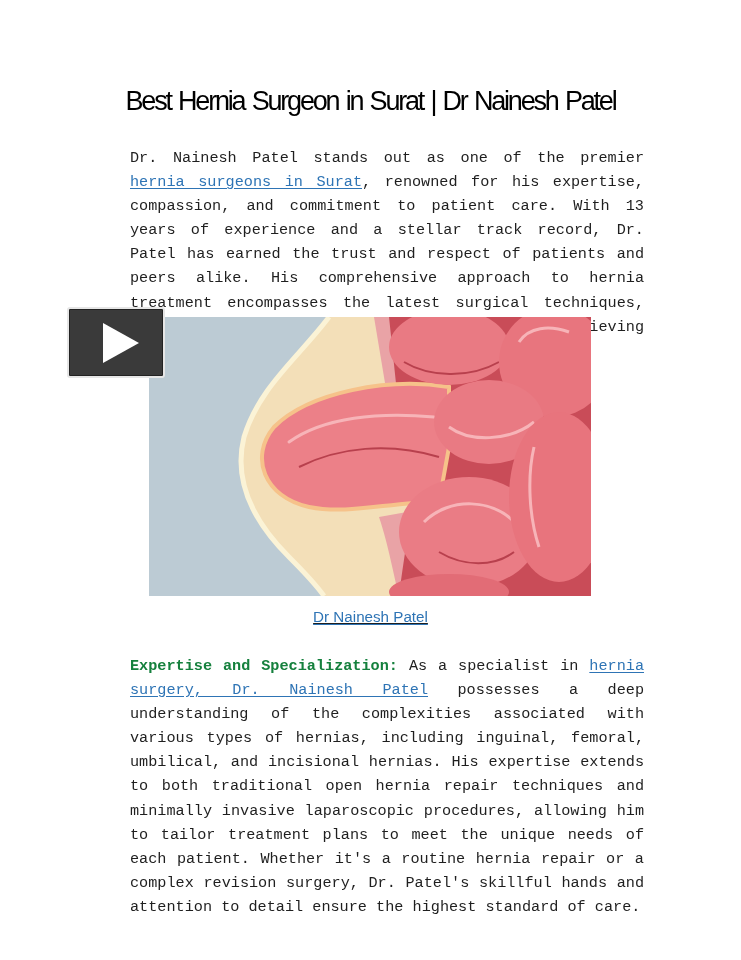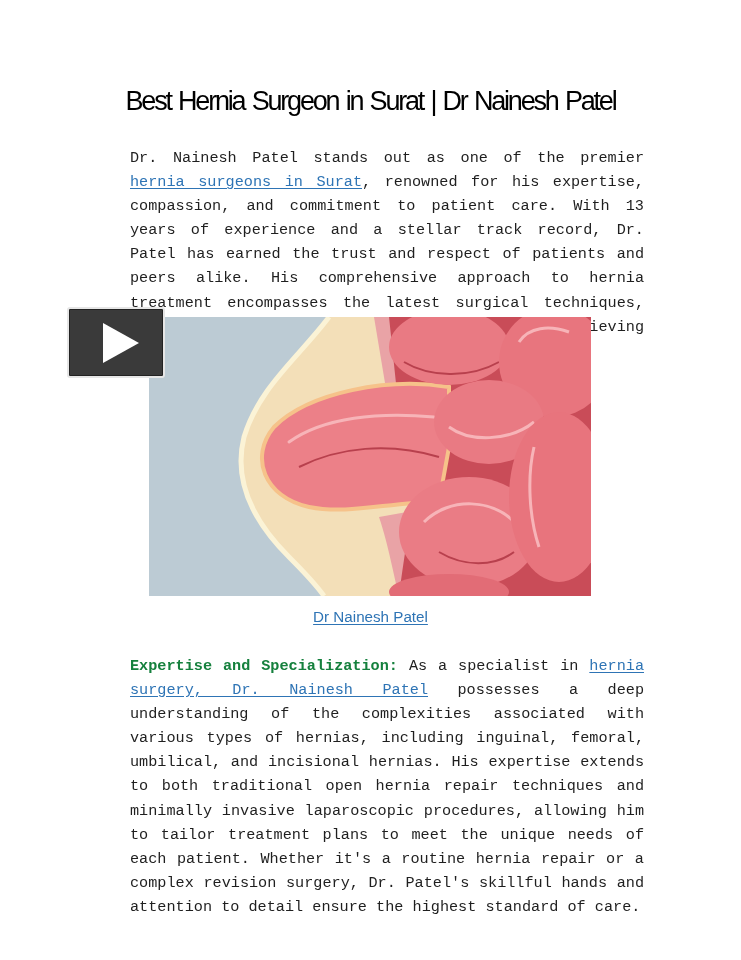--- a/index.html
+++ b/index.html
@@ -62,20 +62,21 @@
     .hero-image svg { display: block; }
 
     .caption {
       position: absolute;
       left: 0;
       width: 741px;
       top: 606px;
       text-align: center;
       font-size: 15.2px;
       line-height: 22px;
+      text-decoration: underline;
     }
 
     .play-button {
       position: absolute;
       left: 67px;
       top: 307px;
       width: 98px;
       height: 71px;
       background: #3a3a3a;
       border: 2px solid #e6e6e6;

